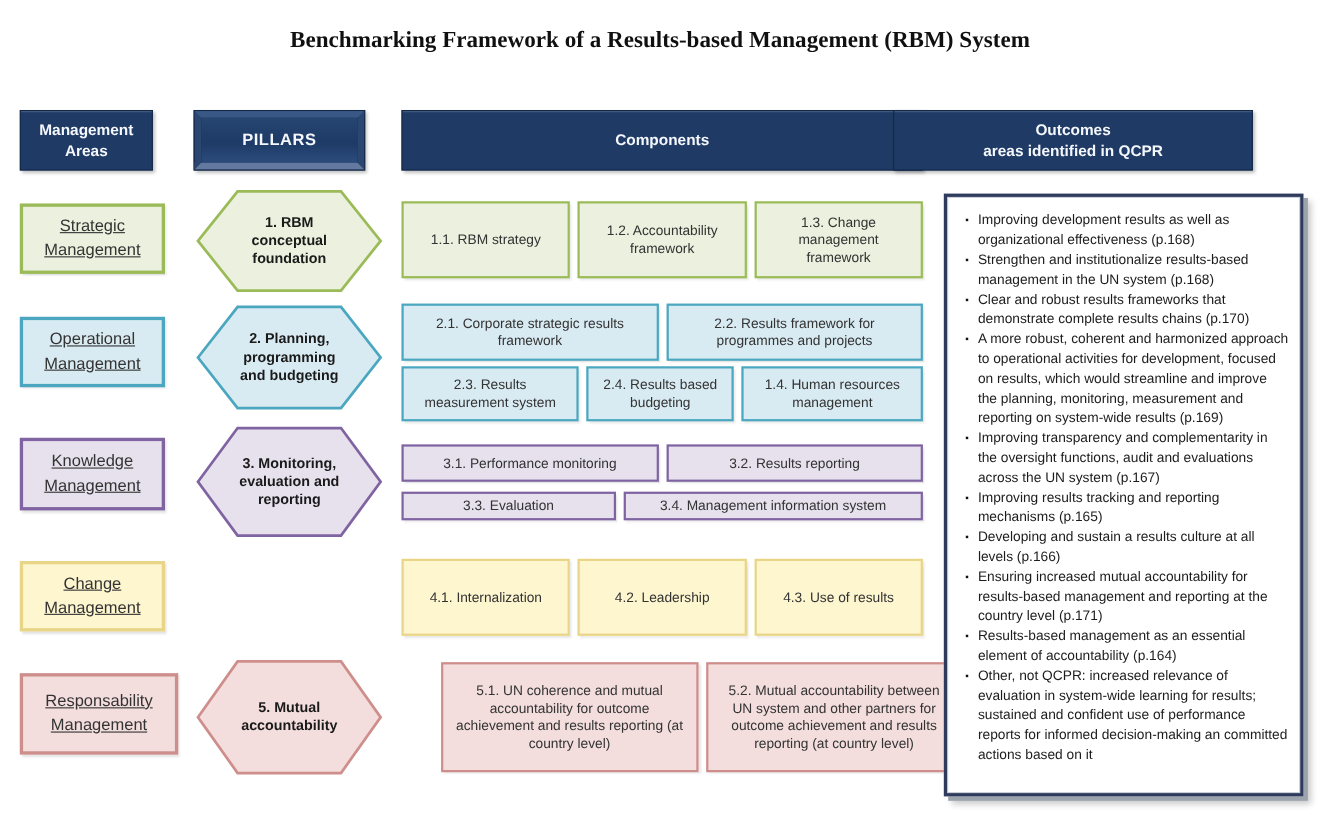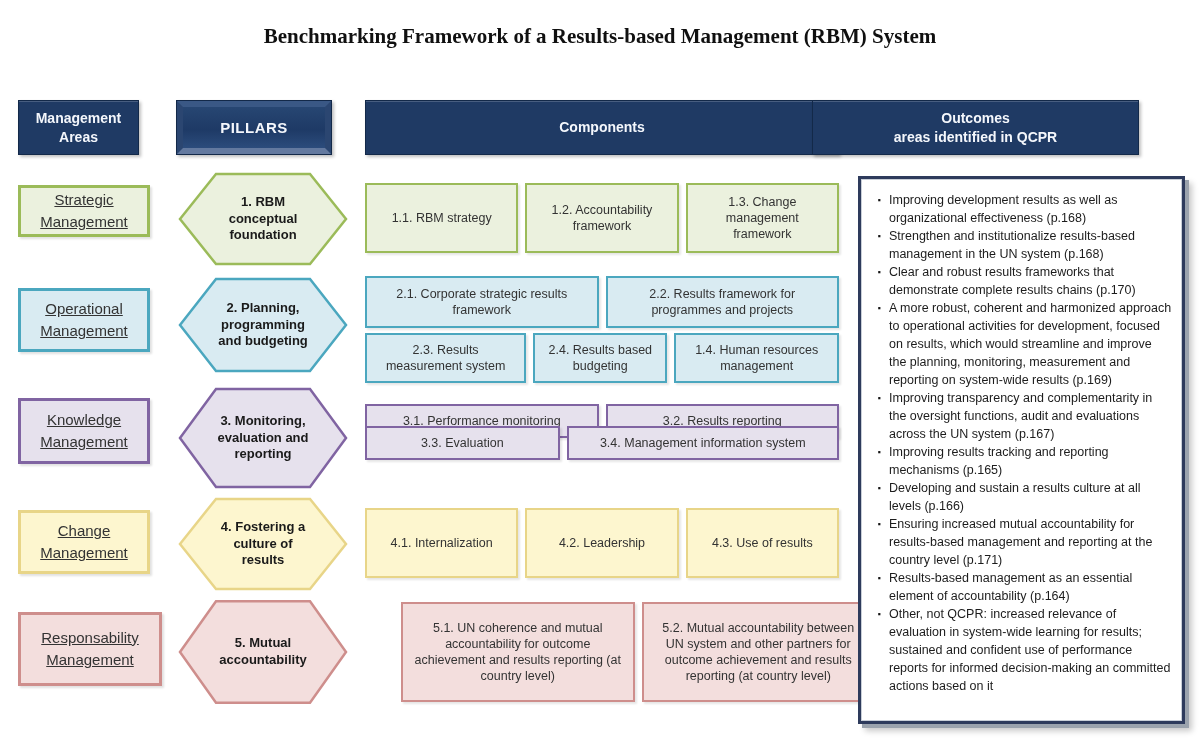--- a/index.html
+++ b/index.html
@@ -37,21 +37,21 @@
   svg.hx-teal   polygon { fill:#D9EBF2; stroke:#4BA7BF; }
   svg.hx-purple polygon { fill:#E6E1ED; stroke:#8064A2; }
   svg.hx-yellow polygon { fill:#FDF6CF; stroke:#E8D588; }
   svg.hx-rose   polygon { fill:#F3DEDD; stroke:#CE8E8C; }
 
   
   .mgmt-box { position:absolute; left:18px; width:132px; box-sizing:border-box;
               border-width:3px; border-style:solid; display:flex; align-items:center; justify-content:center;
               text-align:center; font-size:15px; color:#333333; text-decoration:underline; line-height:1.5;
               box-shadow:2px 2px 2px rgba(0,0,0,0.12); }
-  #mgmt-1 { top:185px; height:52px; }
+  #mgmt-1 { top:185px; height:64px; }
   #mgmt-2 { top:288px; height:64px; }
   #mgmt-3 { top:398px; height:66px; }
   #mgmt-4 { top:510px; height:64px; }
   #mgmt-5 { top:612px; height:74px; width:144px; }
 
   
   .hex { position:absolute; left:178px; width:170px; }
   #hex-1 { top:171px; height:96px; }
   #hex-2 { top:276px; height:98px; }
   #hex-3 { top:386px; height:104px; }
@@ -62,21 +62,21 @@
                justify-content:center; text-align:center; font-weight:bold; font-size:13px;
                color:#1a1a1a; line-height:1.3; }
   .hex-label span { display:block; width:104px; }
 
   
   .comp-row { position:absolute; left:365px; width:474px; display:flex; gap:7px; }
   #crow-1  { top:183px; height:70px; }
   #crow-2a { top:276px; height:52px; }
   #crow-2b { top:333px; height:50px; }
   #crow-3a { top:404px; height:34px; }
-  #crow-3b { top:426px; height:34px; }
+  #crow-3b { top:443px; height:34px;align-items:center; }
   #crow-4  { top:508px; height:70px;justify-content:center; }
   #crow-5  { top:602px; height:100px;margin-left:36px; }
   .comp { box-sizing:border-box; border-width:2px; border-style:solid; display:flex; align-items:center;
           justify-content:center; text-align:center; font-size:12.5px; color:#333333; line-height:1.3;
           padding:3px 10px; box-shadow:2px 2px 2px rgba(0,0,0,0.10); }
   .fg-1   { flex:1 1 0; }
   .fg-130 { flex:130 1 0; }
   .fg-162 { flex:162 1 0; }
   .fg-166 { flex:166 1 0; }
   .fg-188 { flex:188 1 0; }
@@ -135,28 +135,20 @@
       </div>
   </div>
   <div class="hex" id="hex-3">
     <svg class="hx-purple" viewBox="0 0 170 100" preserveAspectRatio="none">
       <polygon points="2,50 38,3 132,3 168,50 132,97 38,97" stroke-width="2.5" vector-effect="non-scaling-stroke"></polygon>
     </svg>
     <div class="hex-label">
         <span>3. Monitoring, evaluation and reporting</span>
       </div>
   </div>
-  <div class="hex" id="hex-4">
-    <svg class="hx-yellow" viewBox="0 0 170 100" preserveAspectRatio="none">
-      <polygon points="2,50 38,3 132,3 168,50 132,97 38,97" stroke-width="2.5" vector-effect="non-scaling-stroke"></polygon>
-    </svg>
-    <div class="hex-label">
-        <span>4. Fostering a culture of results</span>
-      </div>
-  </div>
   <div class="hex" id="hex-5">
     <svg class="hx-rose" viewBox="0 0 170 100" preserveAspectRatio="none">
       <polygon points="2,50 38,3 132,3 168,50 132,97 38,97" stroke-width="2.5" vector-effect="non-scaling-stroke"></polygon>
     </svg>
     <div class="hex-label">
         <span>5. Mutual accountability</span>
       </div>
   </div>
 
   <div class="comp-row" id="crow-1">

